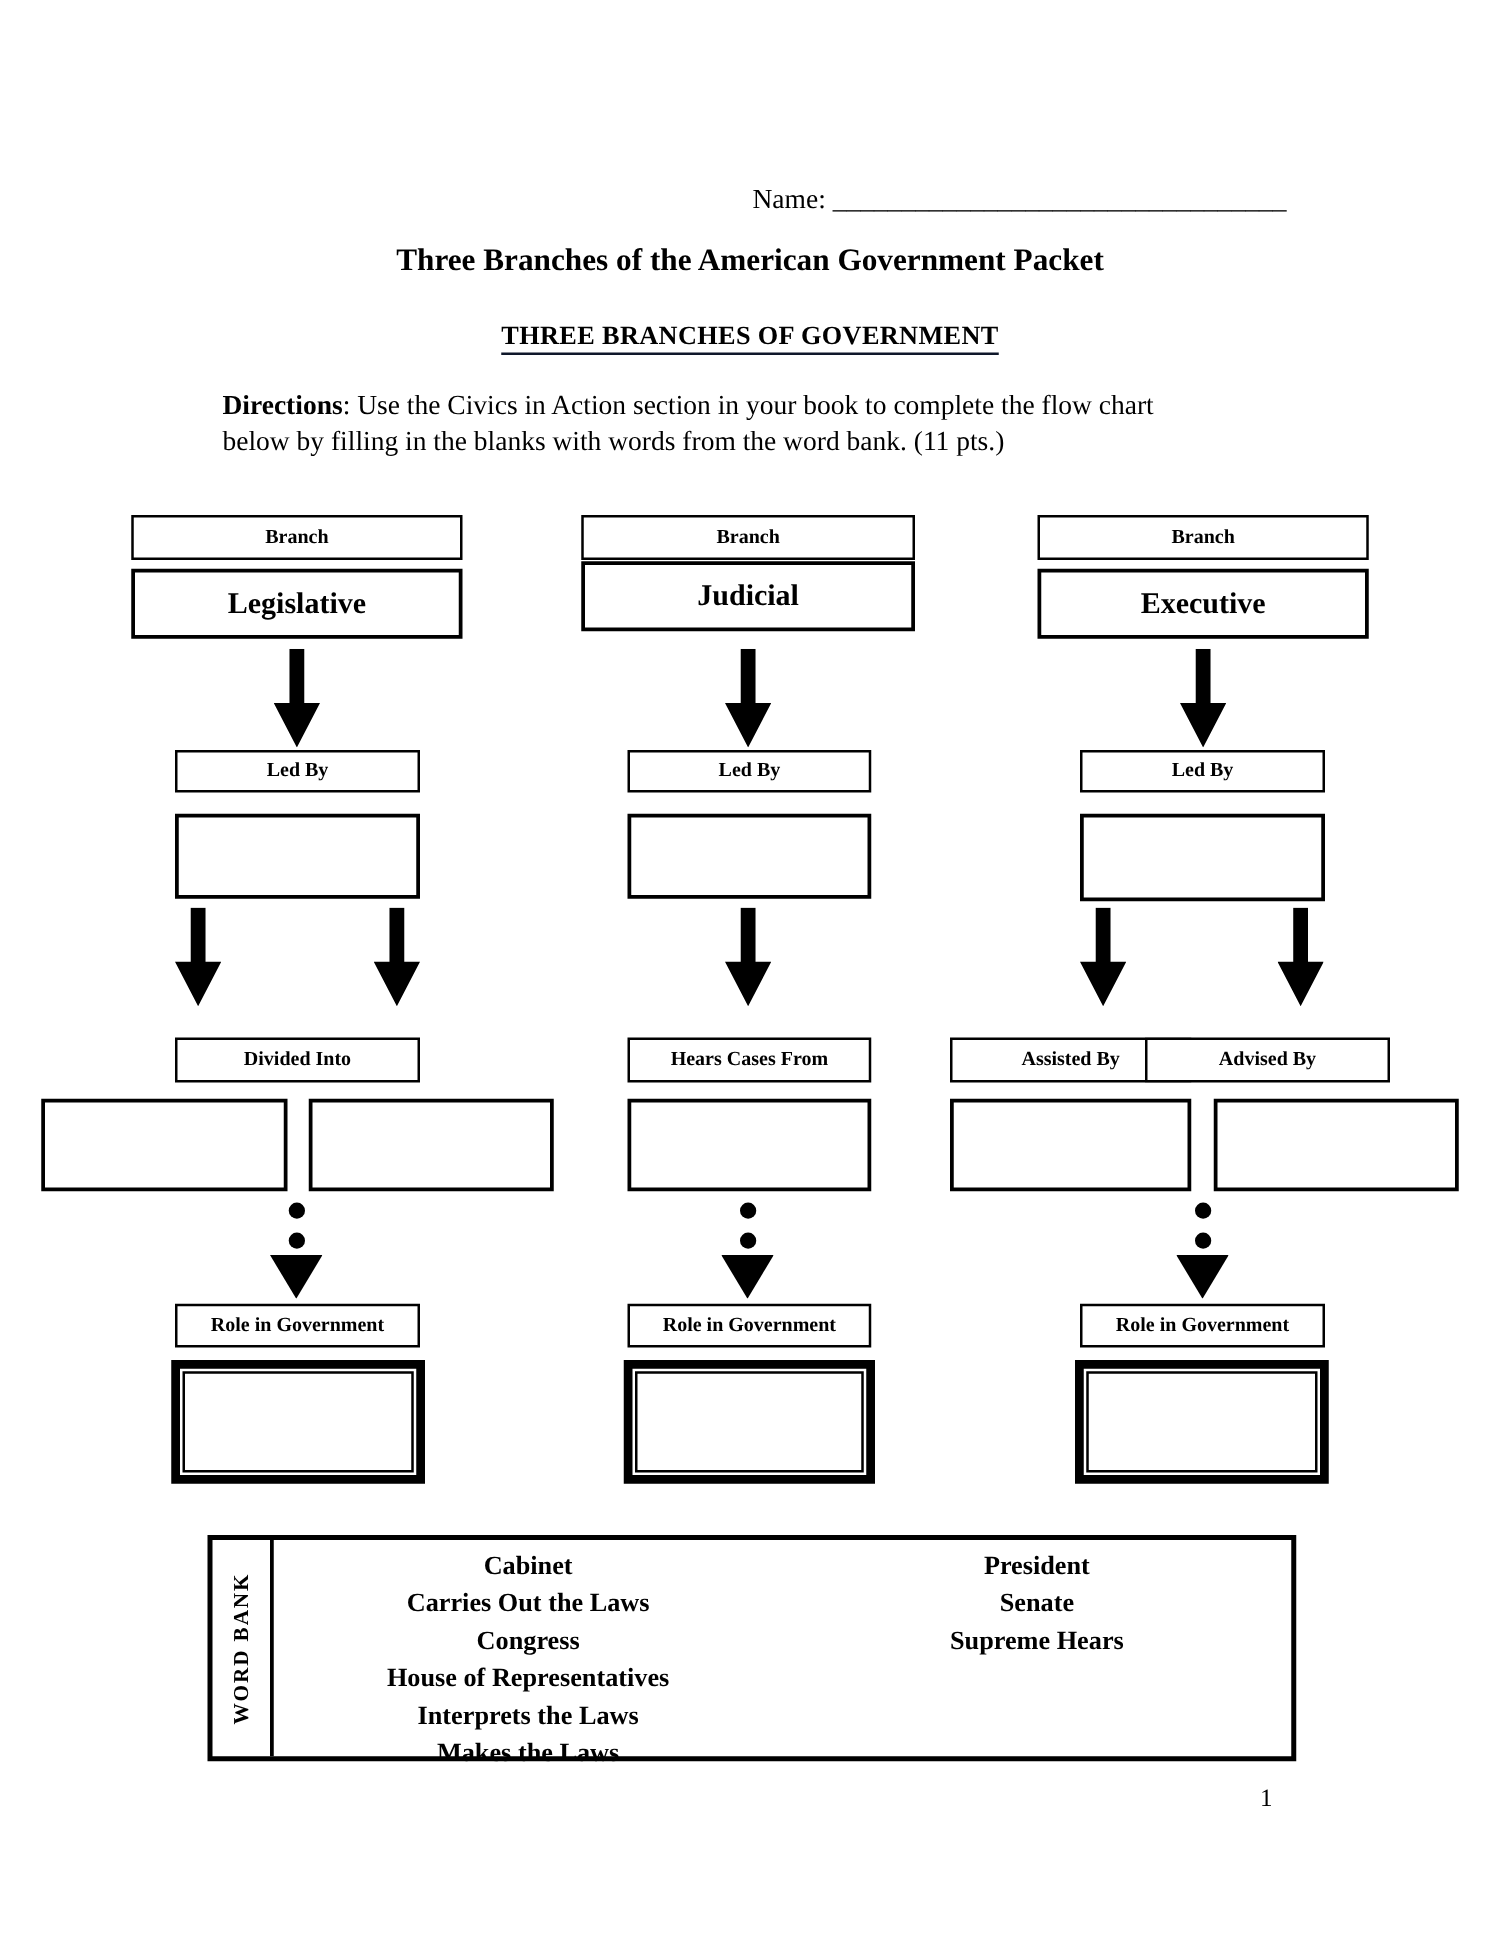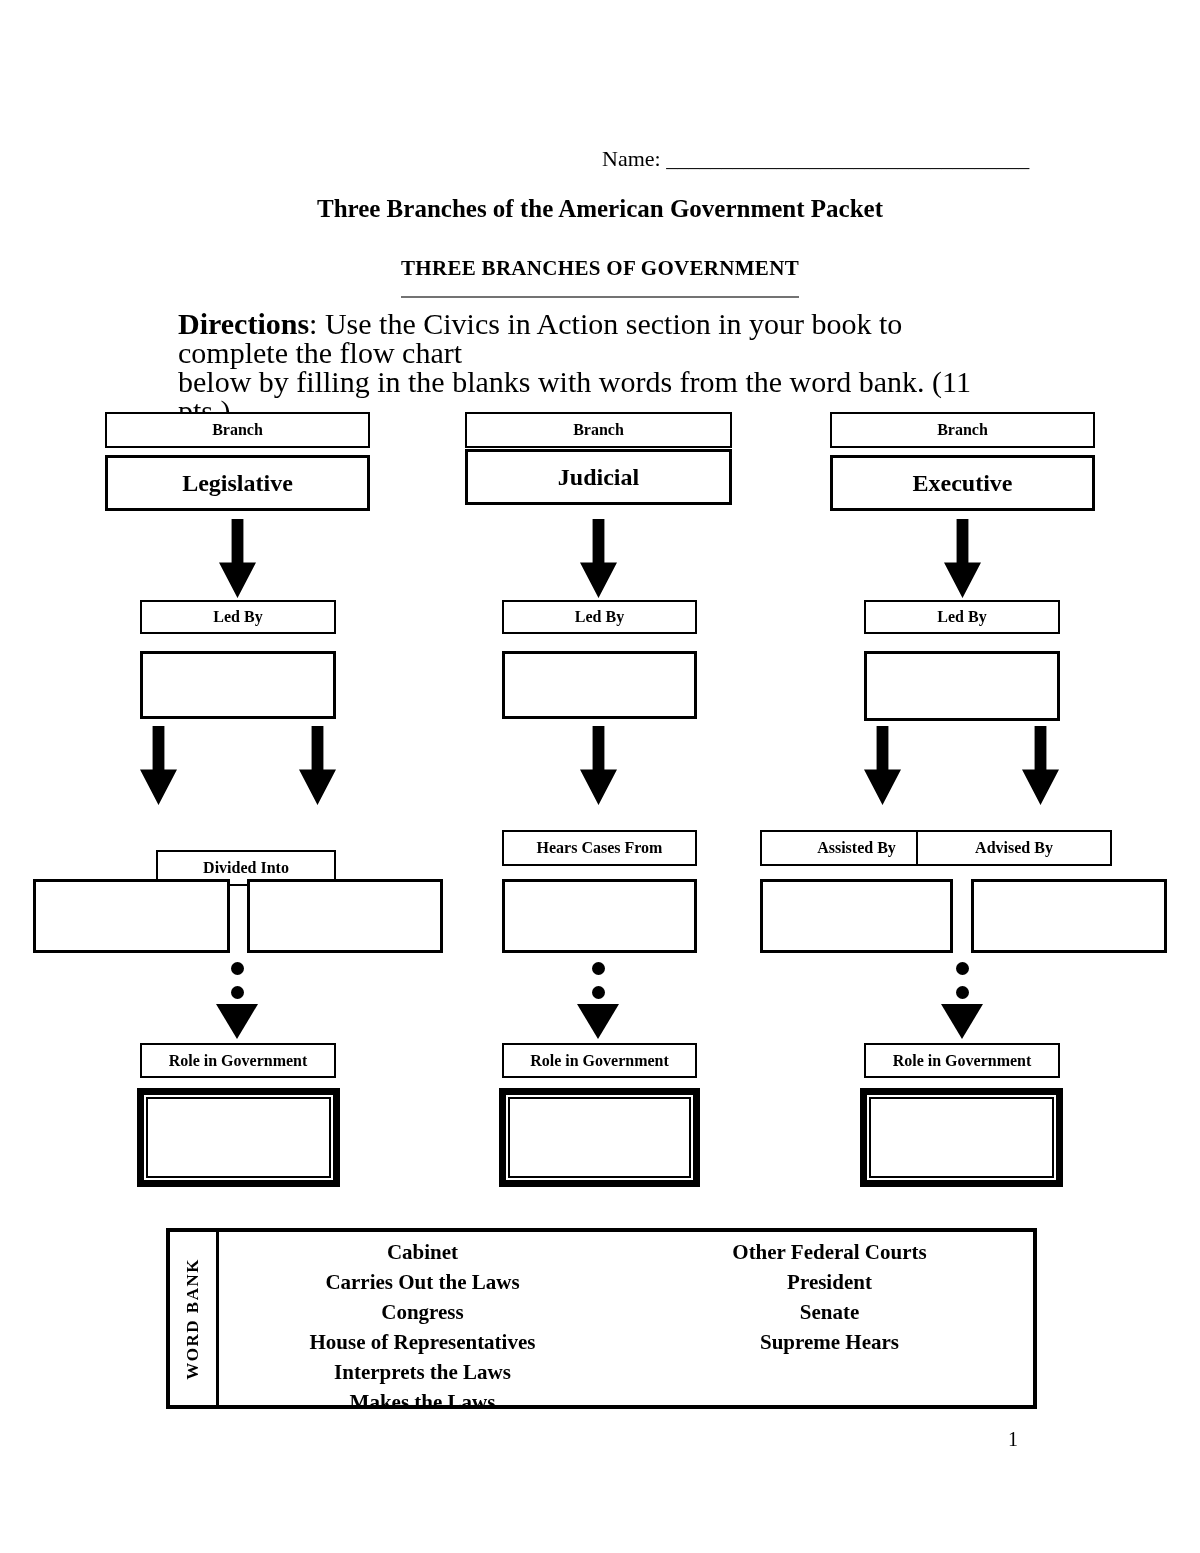--- a/index.html
+++ b/index.html
@@ -4,43 +4,43 @@
 <style>
   html, body { margin: 0; padding: 0; background: #ffffff; }
   body { width: 1200px; height: 1553px; font-family: "Liberation Serif", serif; color: #000; }
   .page { position: relative; width: 1200px; height: 1553px; background: #fff; overflow: hidden; }
   .abs { position: absolute; box-sizing: border-box; }
 
   
   .name-line { left: 602px; top: 146px; font-size: 22px; white-space: nowrap; }
   .title { left: 0; top: 195px; width: 100%; text-align: center; font-size: 25px; font-weight: bold; }
   .subtitle-wrap { left: 0; top: 256px; width: 100%; text-align: center; }
-  .subtitle { display: inline-block; font-size: 21px; font-weight: bold; border-bottom: 2px solid #737373; padding-bottom: 15px; letter-spacing: .3px; }
-  .directions { left: 178px; top: 309px; width: 810px; font-size: 30px; line-height: 29px; }
+  .subtitle { display: inline-block; font-size: 21px; font-weight: bold; border-bottom: 2px solid #0f172a; padding-bottom: 1px; letter-spacing: .3px; }
+  .directions { left: 178px; top: 309px; width: 810px; font-size: 22px; line-height: 29px; }
   .bold { font-weight: bold; }
 
   
   .lbl { border: 2px solid #000; background: #fff; display: flex; align-items: center; justify-content: center; font-weight: bold; font-size: 16px; text-align: center; }
   .bigname { border: 3px solid #000; background: #fff; display: flex; align-items: center; justify-content: center; font-weight: bold; font-size: 24px; }
   .ans { border: 3px solid #000; background: #fff; }
   .arrow { background: #000; clip-path: polygon(34% 0, 66% 0, 66% 55%, 100% 55%, 50% 100%, 0 55%, 34% 55%); }
   .dot { width: 13px; height: 13px; border-radius: 50%; background: #000; }
   .tri { background: #000; clip-path: polygon(0 0, 100% 0, 50% 100%); }
   .dbl { border: 7px solid #000; background: #fff; }
   .dbl-inner { position: absolute; inset: 2px; border: 2px solid #000; background: #fff; }
 
   
   .c1-branch { left: 105px; top: 412px; width: 265px; height: 36px; }
   .c1-name   { left: 105px; top: 455px; width: 265px; height: 56px; }
   .c1-a1     { left: 219px; top: 519px; width: 37px;  height: 79px; }
   .c1-ledby  { left: 140px; top: 600px; width: 196px; height: 34px; }
   .c1-ans1   { left: 140px; top: 651px; width: 196px; height: 68px; }
   .c1-a2a    { left: 140px; top: 726px; width: 37px;  height: 79px; }
   .c1-a2b    { left: 299px; top: 726px; width: 37px;  height: 79px; }
-  .c1-sub    { left: 156px; top: 830px; width: 180px; height: 36px; margin-top: 20px; }
+  .c1-sub    { left: 140px; top: 830px; width: 196px; height: 36px; }
   .c1-ans2a  { left: 33px;  top: 879px; width: 197px; height: 74px; }
   .c1-ans2b  { left: 247px; top: 879px; width: 196px; height: 74px; }
   .c1-d1     { left: 231px; top: 962px; }
   .c1-d2     { left: 231px; top: 986px; }
   .c1-tri    { left: 216px; top: 1004px; width: 42px; height: 35px; }
   .c1-role   { left: 140px; top: 1043px; width: 196px; height: 35px; }
   .c1-dbl    { left: 137px; top: 1088px; width: 203px; height: 99px; }
 
   
   .c2-branch { left: 465px; top: 412px; width: 267px; height: 36px; }
@@ -163,21 +163,20 @@
     <div class="wb-cols">
       <div class="wb-col">
         <div class="wb-item">Cabinet</div>
         <div class="wb-item">Carries Out the Laws</div>
         <div class="wb-item">Congress</div>
         <div class="wb-item">House of Representatives</div>
         <div class="wb-item">Interprets the Laws</div>
         <div class="wb-item">Makes the Laws</div>
       </div>
       <div class="wb-col">
-        <div class="wb-item">Other Federal Courts</div>
         <div class="wb-item">President</div>
         <div class="wb-item">Senate</div>
         <div class="wb-item">Supreme Hears</div>
       </div>
     </div>
   </div>
 
   <div class="abs page-number">1</div>
 
 </div>

